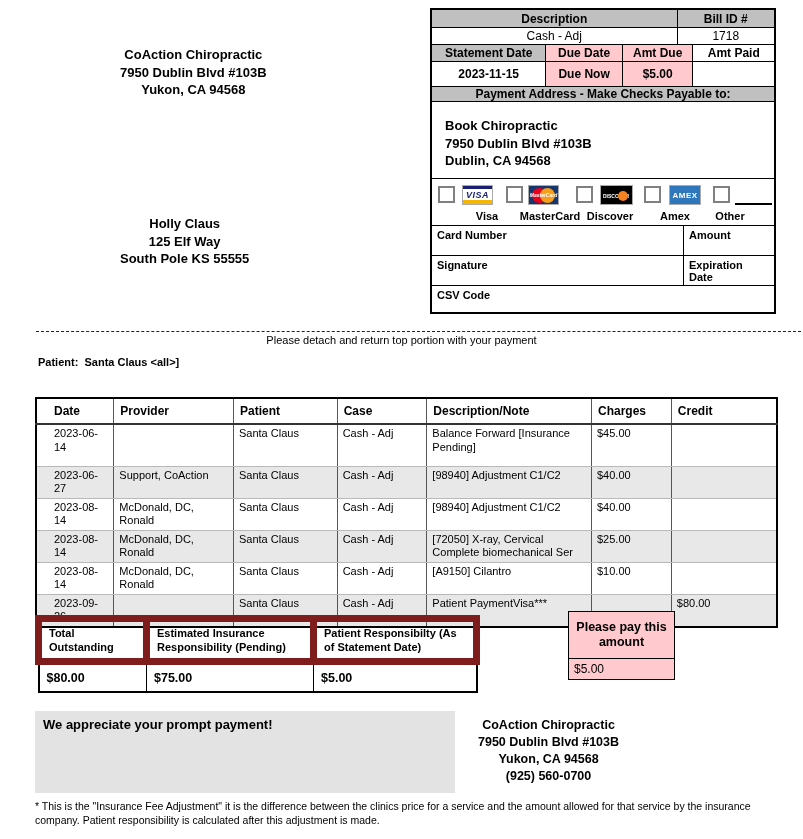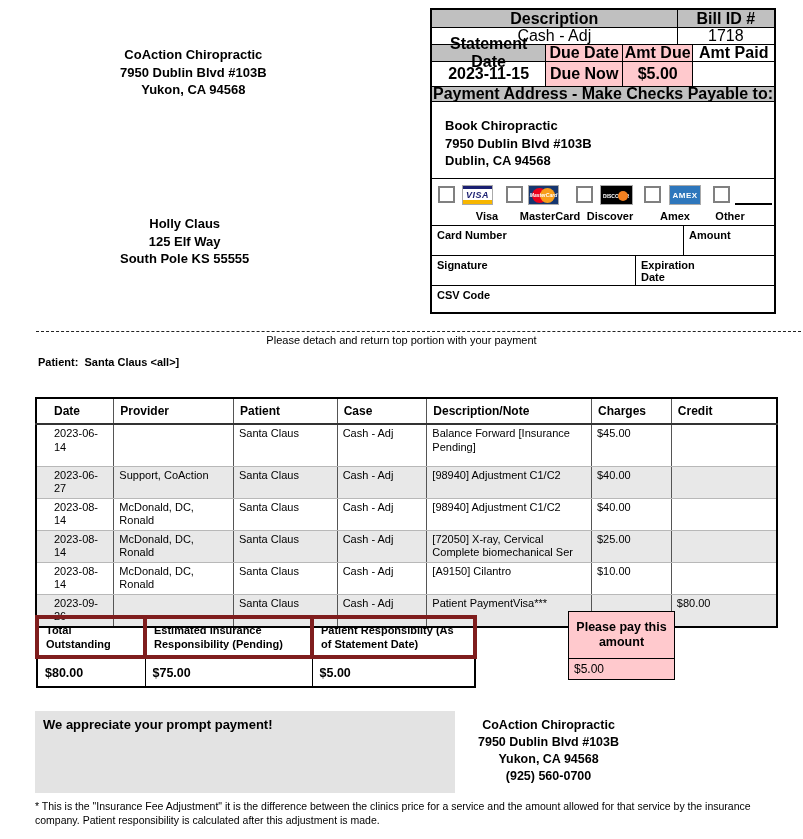--- a/index.html
+++ b/index.html
@@ -10,21 +10,21 @@
   }
   .addr { position:absolute; font-weight:bold; font-size:13px; line-height:17.5px;text-align:center; }
   #clinic-top { left:120px; top:46px; }
   #recipient  { left:120px; top:215px; }
 
   
   .remit { position:absolute; left:430px; top:8px; width:346px; border:2px solid #000; background:#fff; }
   .rrow { display:flex; border-bottom:1px solid #000; }
   .rrow:last-child { border-bottom:none; }
   .rcell { display:flex; align-items:center; justify-content:center; border-right:1px solid #000;
-           font-size:16px; text-align:center; }
+           font-size:12px; text-align:center; }
   .rcell:last-child { border-right:none; }
   .gray { background:#c0c0c0; }
   .pink { background:#ffc9cd; }
   .b { font-weight:bold; }
   .payee-block { border-bottom:1px solid #000; padding:15px 0 0 13px; font-weight:bold;
                  font-size:13px; line-height:17.5px; height:77px; }
   .cards-row { position:relative; height:47px; border-bottom:1px solid #000; }
   .cb { position:absolute; top:7px; width:17px; height:17px; border:2px solid #808080; background:#fff; }
   .logo { position:absolute; top:6px; height:20px; width:31px; border:1px solid #aaa; overflow:hidden; }
   .logo-visa { background:linear-gradient(to bottom,#1a1f71 14%,#ffffff 14%,#ffffff 76%,#f7b600 76%);
@@ -57,21 +57,21 @@
   .ledger th { font-size:12px; font-weight:bold; text-align:left; padding:5px 6px; background:#fff;
                border-left:1px solid #555; border-bottom:2px solid #333; }
   .ledger td { font-size:11px; padding:2px 5px 2px 5px; vertical-align:top;
                border-left:1px solid #555; border-bottom:1px solid #b8b8b8; line-height:13.5px; }
   .ledger th:first-child, .ledger td:first-child { border-left:none;padding-left:17px; }
   .ledger tr.alt td { background:#e8e8e8; }
 
   
   .totals { position:absolute; left:35px; top:615px; border-collapse:collapse; border:2px solid #000; }
   .totals th { font-size:11px; font-weight:bold; text-align:left; vertical-align:top; padding:4px 7px;
-               border:4px solid #7f1d1d; line-height:14px; height:38px; }
+               border:7px solid #7f1d1d; line-height:14px; height:38px; }
   .totals td { font-size:12.5px; font-weight:bold; padding:6px 7px; border:1px solid #000; height:30px;
                vertical-align:middle; }
 
   
   .paybox { position:absolute; left:568px; top:611px; width:107px; border:1px solid #000; background:#ffc9cd; }
   .pay-label { height:47px; display:flex; align-items:center; justify-content:center; text-align:center;
                font-weight:bold; font-size:12.5px; line-height:15px; border-bottom:1px solid #000; padding:0 6px; }
   .pay-amount { font-size:12px; padding:3px 5px; height:20px; }
 
   
@@ -152,21 +152,21 @@
       <span class="card-label" style="left:118px;">MasterCard</span>
       <span class="card-label" style="left:178px;">Discover</span>
       <span class="card-label" style="left:243px;">Amex</span>
       <span class="card-label" style="left:298px;">Other</span>
     </div>
     <div class="field-row" style="height:30px;">
       <div class="field" style="width:252px;">Card Number</div>
       <div class="field" style="width:90px;">Amount</div>
     </div>
     <div class="field-row" style="height:30px;">
-      <div class="field" style="width:204px;">Signature</div>
+      <div class="field" style="width:252px;">Signature</div>
       <div class="field" style="width:90px;">Expiration Date</div>
     </div>
     <div class="field-row" style="height:26px; border-bottom:none;">
       <div class="field" style="width:342px;">CSV Code</div>
     </div>
   </div>
 
   <div class="dashline"></div>
   <div class="detach">Please detach and return top portion with your payment</div>
 

